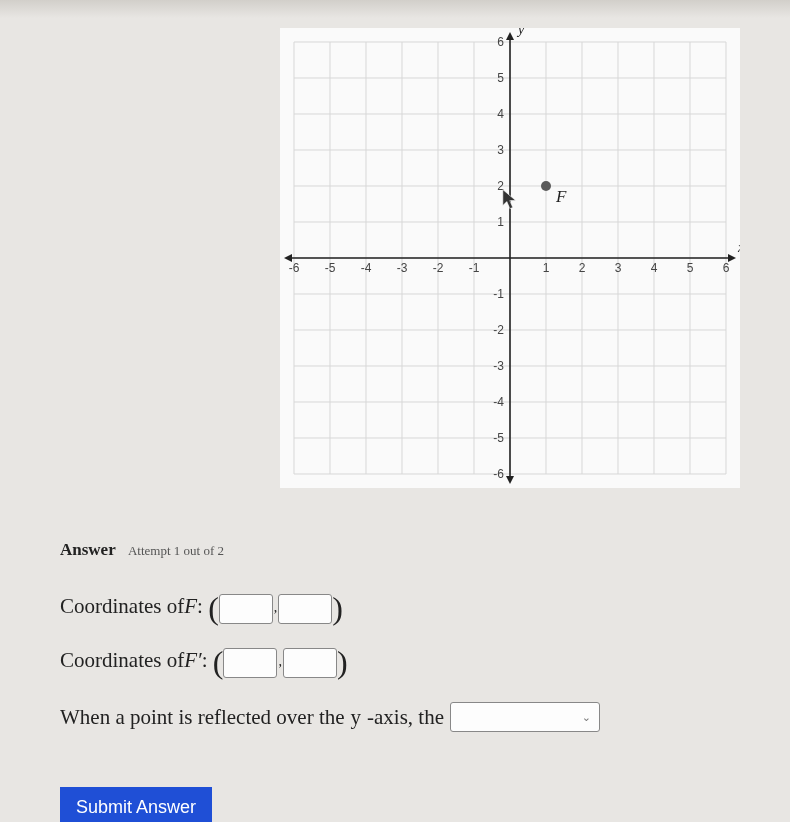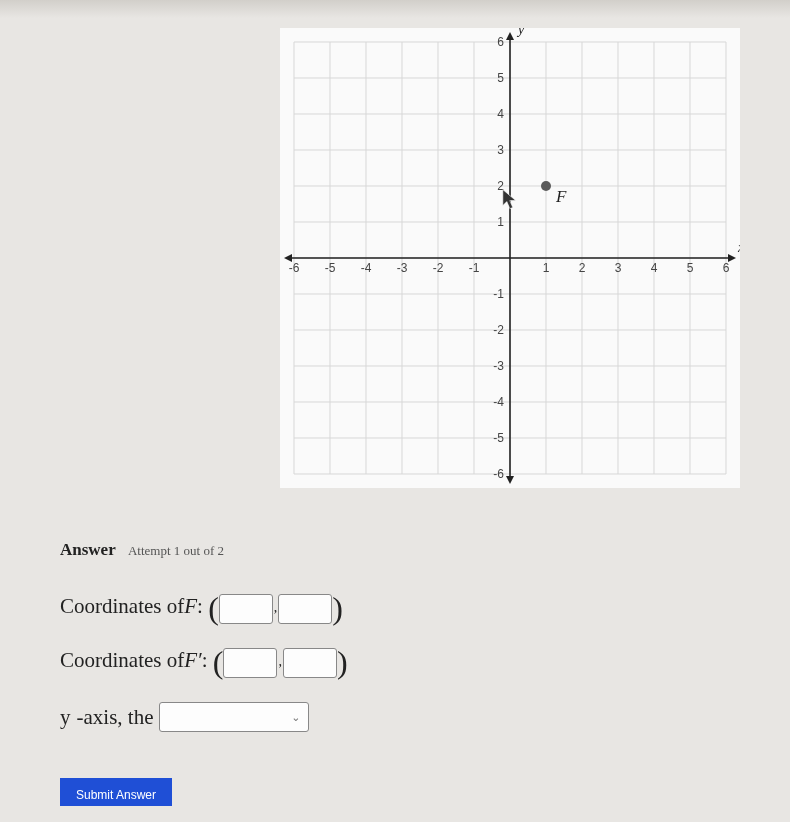--- a/index.html
+++ b/index.html
@@ -71,25 +71,25 @@
     background: #fdfdfd;
     border-radius: 3px;
     padding: 0 8px;
     font-size: 13px;
     color: #666;
   }
   .chev { font-size: 11px; color: #777; }
   .submit-btn {
     position: absolute;
     left: 60px;
-    bottom: 16px;
+    bottom: 0;
     background: #1f4fd6;
     color: #fff;
     font-family: Arial, sans-serif;
-    font-size: 12px;
+    font-size: 18px;
     padding: 10px 16px 4px 16px;
     border: none;
     cursor: pointer;
     text-align: right;
   }
   svg { display: block; }
   .grid-line { stroke: #d7d7d7; stroke-width: 1; }
   .axis-line { stroke: #222; stroke-width: 1.6; }
   .tick-label { font: 12px Arial, sans-serif; fill: #444; }
   .axis-label { font: italic 14px 'Times New Roman', serif; fill: #222; }
@@ -196,20 +196,21 @@
     <span>:</span>
     &nbsp;
     <span class="paren">(</span>
     <input class="coord-box" value="" style="">
     <span class="comma-sep">,</span>
     <input class="coord-box" value="" style="">
     <span class="paren">)</span>
   </div>
 
   <div class="sentence-row">
+    <span>When a point is reflected over the </span>
     <span class="mathit">y</span>
     <span>-axis, the</span>
     <span class="dropdown">
       <span></span>
       <span class="chev">⌄</span>
     </span>
   </div>
 
 </div>
 

